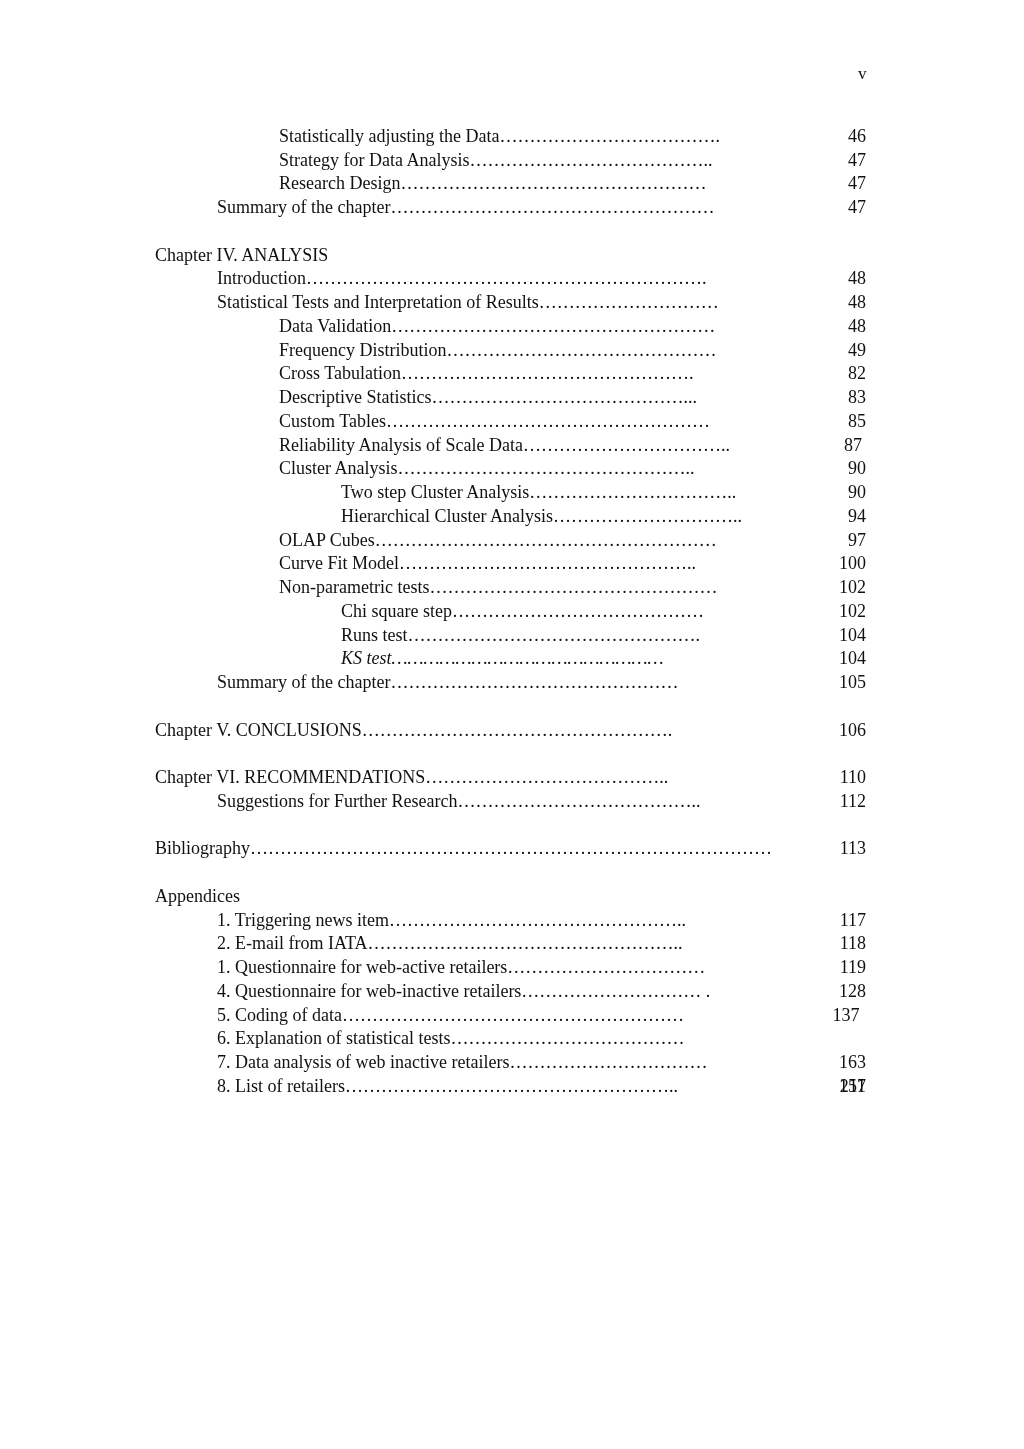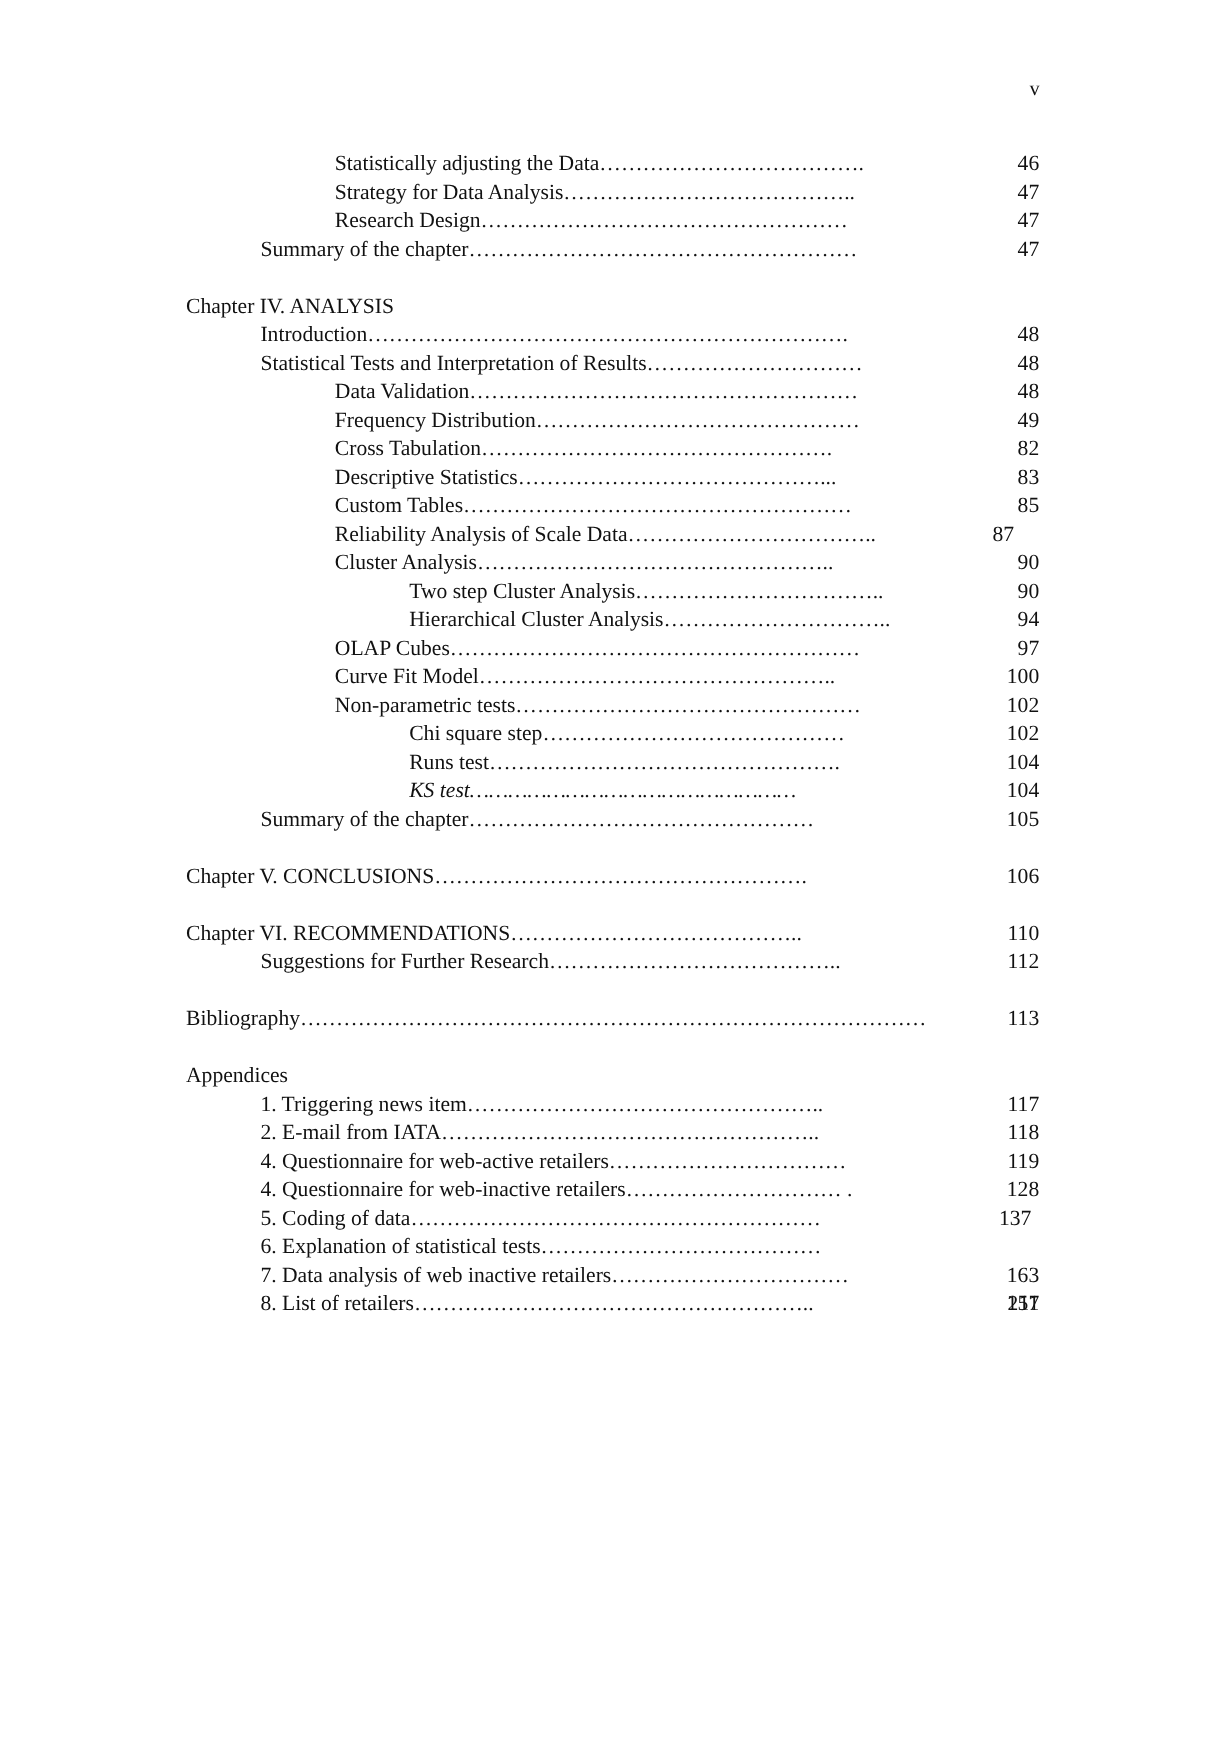--- a/index.html
+++ b/index.html
@@ -60,21 +60,21 @@
     <div class="row" style="top: 385px;">
       <span class="lbl" style="left: 279px;">Descriptive Statistics……………………………………...</span>
       <span class="pg" style="left: 826px;">83</span>
     </div>
     <div class="row" style="top: 409px;">
       <span class="lbl" style="left: 279px;">Custom Tables………………………………………………</span>
       <span class="pg" style="left: 826px;">85</span>
     </div>
     <div class="row" style="top: 433px;">
       <span class="lbl" style="left: 279px;">Reliability Analysis of Scale Data……………………………..</span>
-      <span class="pg" style="left: 805px;">87</span>
+      <span class="pg" style="left: 822px;">87</span>
     </div>
     <div class="row" style="top: 456px;">
       <span class="lbl" style="left: 279px;">Cluster Analysis…………………………………………..</span>
       <span class="pg" style="left: 826px;">90</span>
     </div>
     <div class="row" style="top: 480px;">
       <span class="lbl" style="left: 341px;">Two step Cluster Analysis……………………………..</span>
       <span class="pg" style="left: 826px;">90</span>
     </div>
     <div class="row" style="top: 504px;">
@@ -130,21 +130,21 @@
     </div>
     <div class="row" style="top: 908px;">
       <span class="lbl" style="left: 217px;">1. Triggering news item…………………………………………..</span>
       <span class="pg" style="left: 826px;">117</span>
     </div>
     <div class="row" style="top: 931px;">
       <span class="lbl" style="left: 217px;">2. E-mail from IATA……………………………………………..</span>
       <span class="pg" style="left: 826px;">118</span>
     </div>
     <div class="row" style="top: 955px;">
-      <span class="lbl" style="left: 217px;">4. Questionnaire for web-active retailers……………………………</span>
+      <span class="lbl" style="left: 217px;">1. Questionnaire for web-active retailers……………………………</span>
       <span class="pg" style="left: 826px;">119</span>
     </div>
     <div class="row" style="top: 979px;">
       <span class="lbl" style="left: 217px;">4. Questionnaire for web-inactive retailers………………………… .</span>
       <span class="pg" style="left: 826px;">128</span>
     </div>
     <div class="row" style="top: 1003px;">
       <span class="lbl" style="left: 217px; text-align: right;">5. Coding of data…………………………………………………</span>
       <span class="pg" style="left: 826px; text-align: center;">137</span>
     </div>

